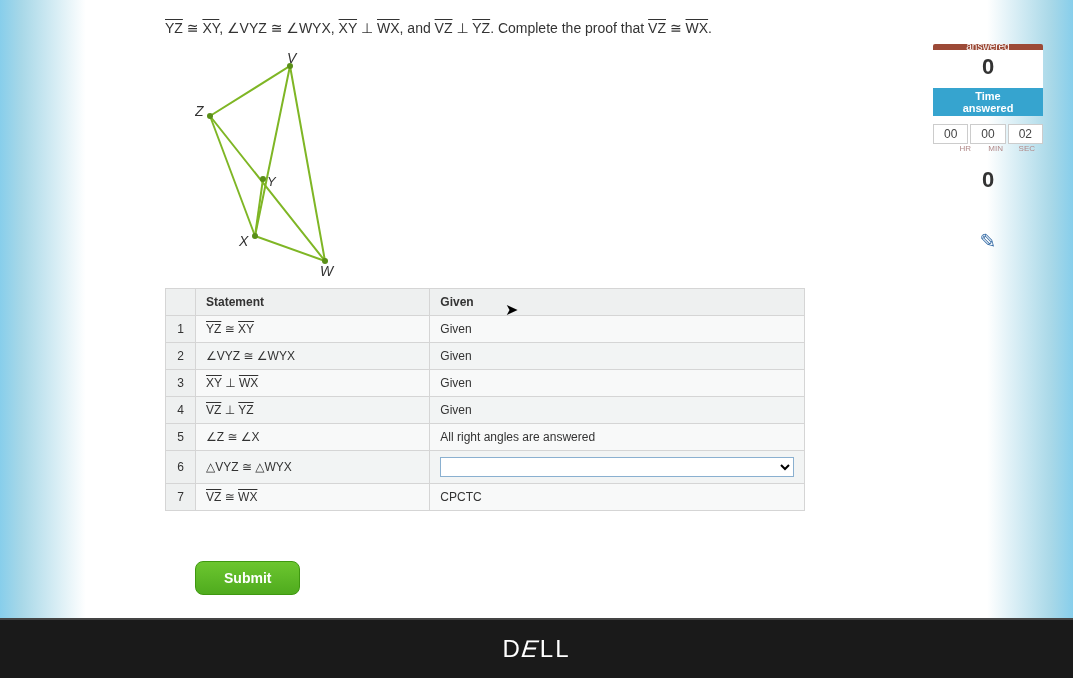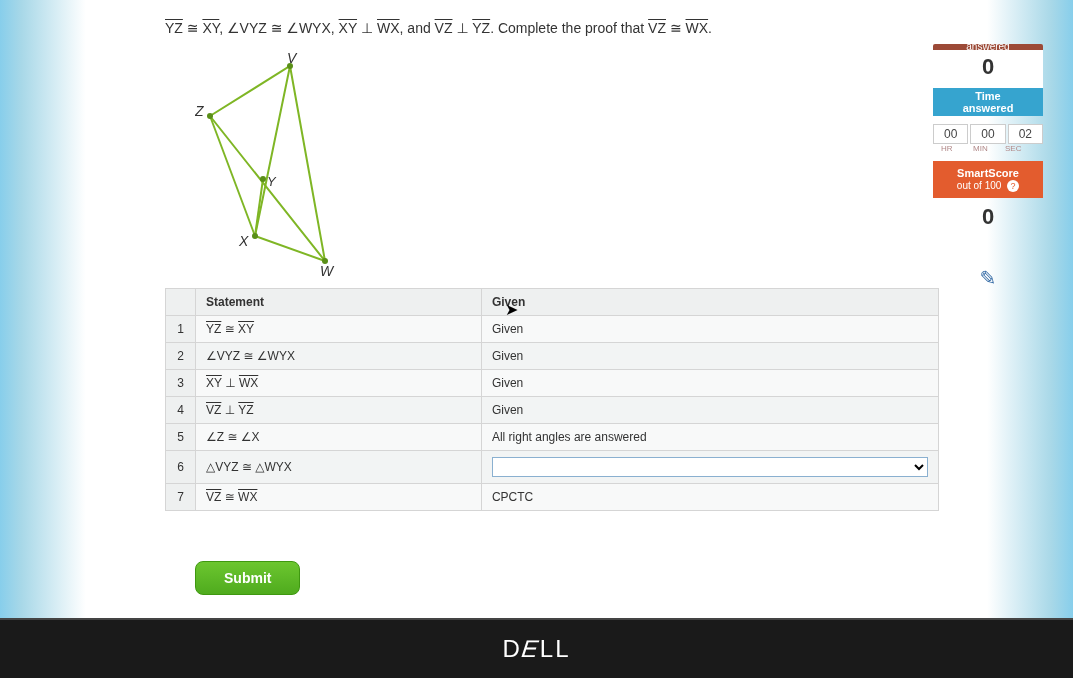--- a/index.html
+++ b/index.html
@@ -26,21 +26,21 @@
   .figure svg { display:block; }
   .cursor-arrow {
     position: absolute;
     font-size: 16px;
     color: #000;
     left: 505px;
     top: 300px;
   }
   table.proof {
     border-collapse: collapse;
-    width: 774px;
+    width: 640px;
     font-size: 12px;
     color: #333;
     margin-top: 4px;
   }
   table.proof th, table.proof td {
     border: 1px solid #d5d5d5;
     padding: 6px 10px;
     text-align: left;
   }
   table.proof th {
@@ -123,21 +123,21 @@
   .clock-label-row {
     display:flex;
     justify-content:center;
     gap:2px;
     margin-bottom:8px;
   }
   .clock-label {
     width:30px;
     font-size:8px;
     color:#b08888;
-    text-align:left;
+    text-align:right;
   }
   .smart-chip {
     background:#e35c2e;
     color:#fff;
     font-size:10px;
     padding:6px 4px;
     line-height:1.2;
   }
   .smart-chip b { font-size:11px; }
   .smart-q {
@@ -276,25 +276,20 @@
   <div class="clock-row">
     <div class="clock-cell">00</div>
     <div class="clock-cell">00</div>
     <div class="clock-cell">02</div>
   </div>
   <div class="clock-label-row">
     <div class="clock-label">HR</div>
     <div class="clock-label">MIN</div>
     <div class="clock-label">SEC</div>
   </div>
-  <div class="smart-chip">
-    <b>SmartScore</b><br>
-    <span>out of 100</span>
-    <span class="smart-q">?</span>
-  </div>
   <div class="zero-big2">0</div>
   <div class="pencil">✎</div>
 </div>
 
 <div class="bezel">
   <div class="dell-logo">
     <span>D</span><span class="tilt">E</span><span>LL</span>
   </div>
 </div>
 

